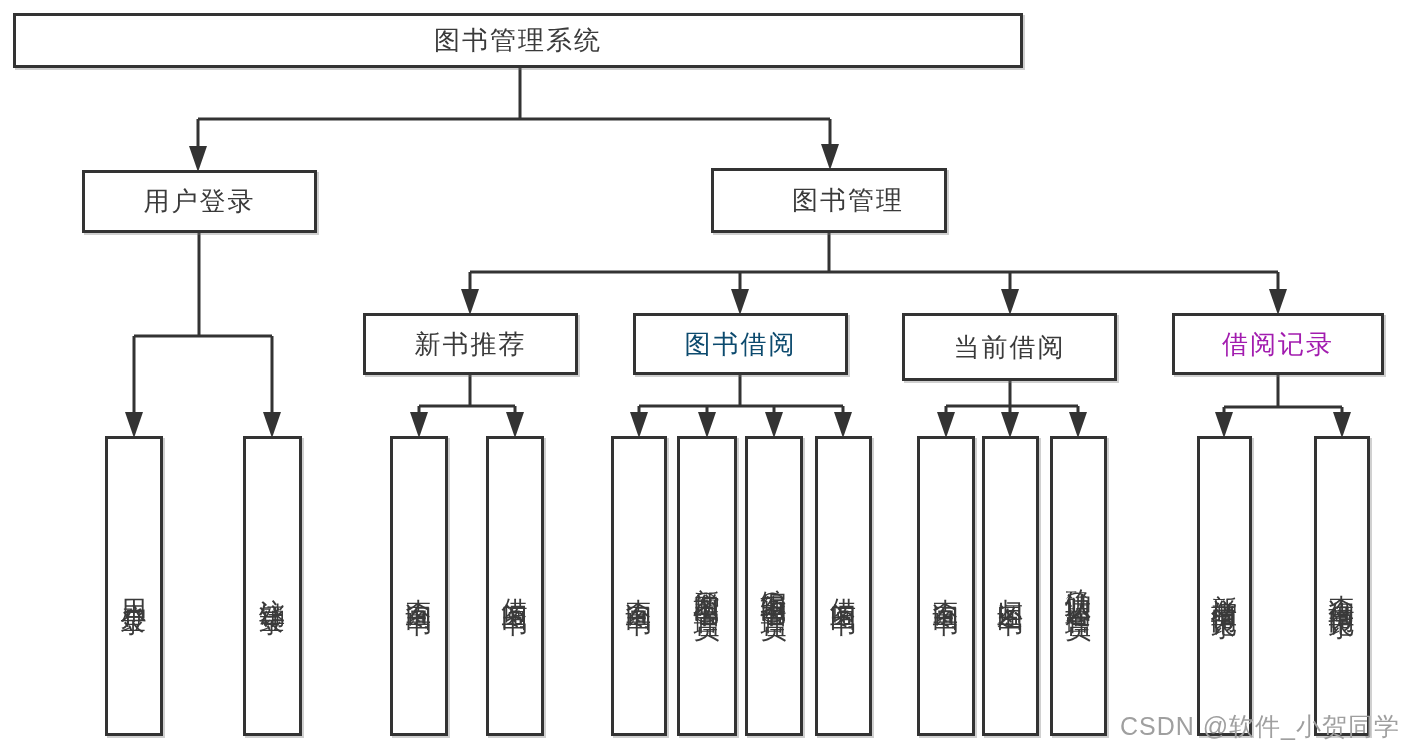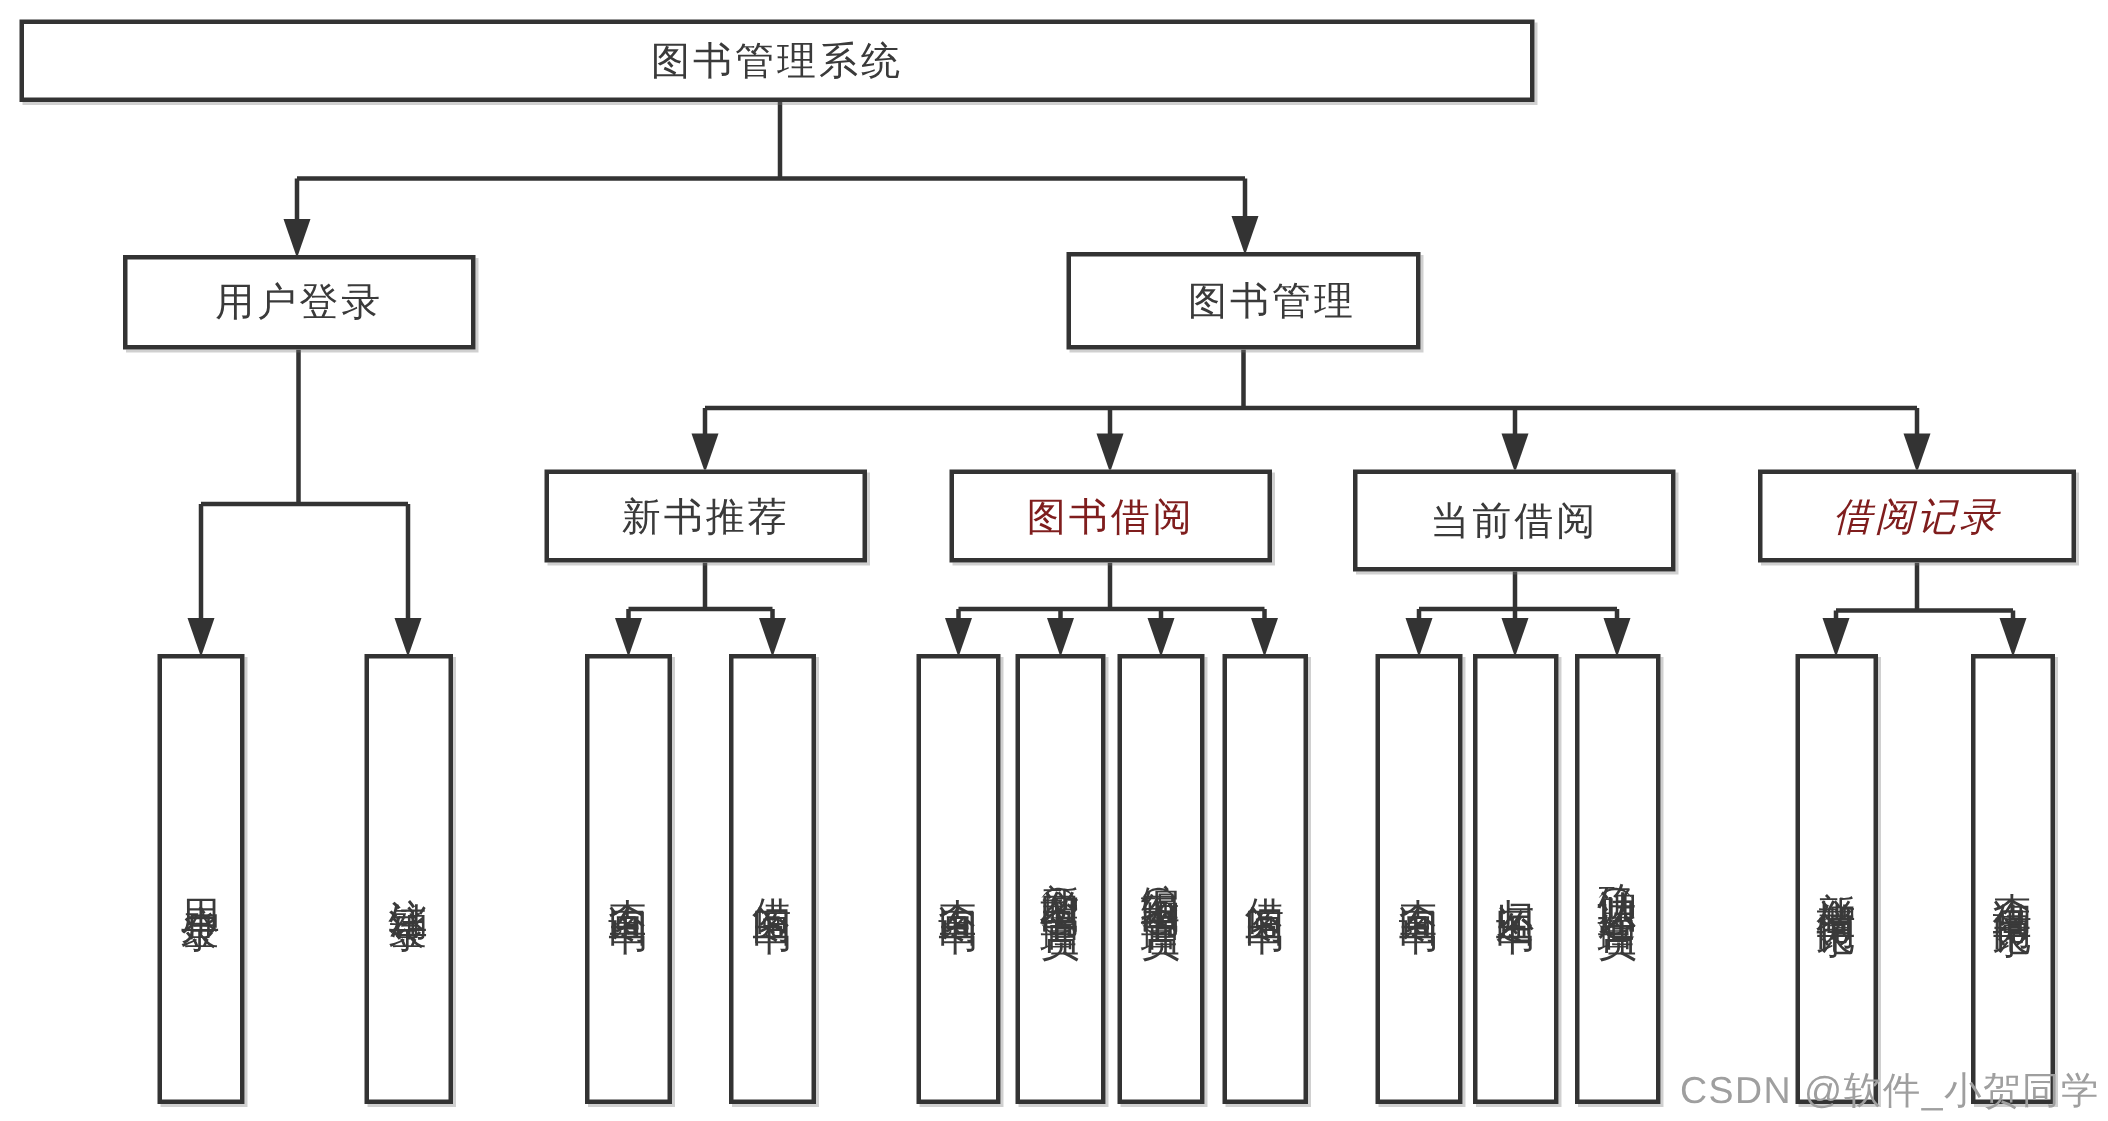--- a/index.html
+++ b/index.html
@@ -102,27 +102,27 @@
       <div class="node" style="left: 82px; top: 170px; width: 235px; height: 63px; border-color: rgb(51, 51, 51);">
         <span class="lbl" style="color: rgb(58, 58, 58);">用户登录</span>
       </div>
       <div class="node" style="left: 711px; top: 168px; width: 236px; height: 65px; border-color: rgb(51, 51, 51);">
         <span class="lbl" style="color: rgb(58, 58, 58); margin-left: 38px;">图书管理</span>
       </div>
       <div class="node" style="left: 363px; top: 313px; width: 215px; height: 62px; border-color: rgb(51, 51, 51);">
         <span class="lbl" style="color: rgb(58, 58, 58); text-align: center;">新书推荐</span>
       </div>
       <div class="node" style="left: 633px; top: 313px; width: 215px; height: 62px; border-color: rgb(51, 51, 51);">
-        <span class="lbl" style="color: #7f1d1d;">图书借阅</span>
+        <span class="lbl" style="color: #0c4a6e;">图书借阅</span>
       </div>
       <div class="node" style="left: 902px; top: 313px; width: 215px; height: 68px; border-color: rgb(51, 51, 51);">
         <span class="lbl" style="color: rgb(58, 58, 58);">当前借阅</span>
       </div>
       <div class="node" style="left: 1172px; top: 313px; width: 212px; height: 62px; border-color: rgb(51, 51, 51);">
-        <span class="lbl" style="color: #7f1d1d; font-style: italic;">借阅记录</span>
+        <span class="lbl" style="color: #a21caf;">借阅记录</span>
       </div>
       <div class="node vertical" style="left: 105px; top: 436px; width: 58px; height: 300px; border-color: rgb(51, 51, 51);">
         <span class="lbl" style="color: rgb(58, 58, 58);">用户登录</span>
       </div>
       <div class="node vertical" style="left: 243px; top: 436px; width: 59px; height: 300px; border-color: rgb(51, 51, 51);">
         <span class="lbl" style="color: rgb(58, 58, 58);">注销登录</span>
       </div>
       <div class="node vertical" style="left: 390px; top: 436px; width: 58px; height: 300px; border-color: rgb(51, 51, 51);">
         <span class="lbl" style="color: rgb(58, 58, 58);">查询图书</span>
       </div>

